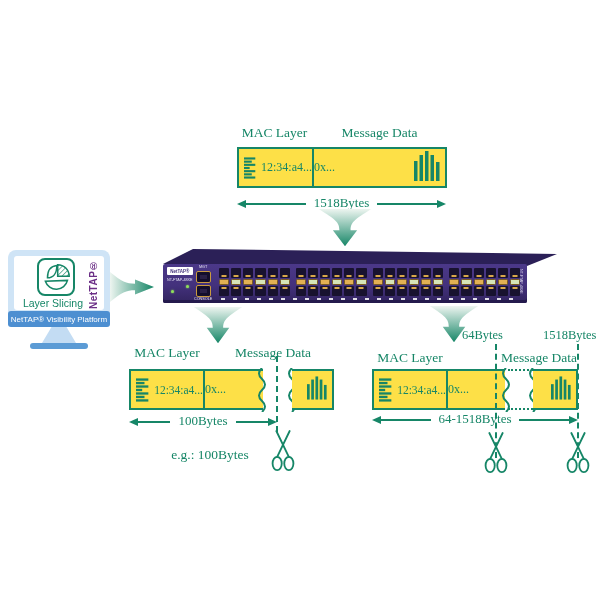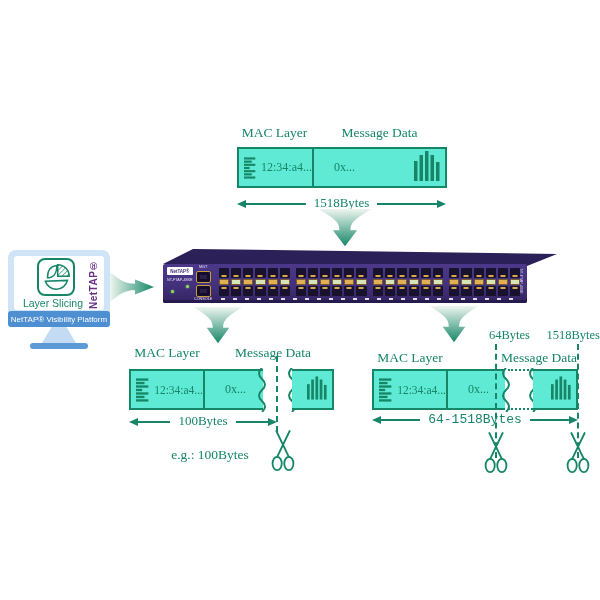--- a/index.html
+++ b/index.html
@@ -2,24 +2,24 @@
 <html><head>
 <meta charset="utf-8">
 <style>
   html,body{margin:0;padding:0;background:#ffffff;}
   #canvas{position:relative;width:600px;height:484px;background:#ffffff;overflow:hidden;
           font-family:"Liberation Serif","DejaVu Serif",serif;}
   .abs{position:absolute;}
 
   
   .pkt-label{position:absolute;font-size:13.5px;color:#168667;text-align:center;white-space:nowrap;}
-  .cut-label{position:absolute;font-size:12.5px;color:#168667;text-align:right;white-space:nowrap;}
+  .cut-label{position:absolute;font-size:12.5px;color:#168667;text-align:left;white-space:nowrap;}
 
   
-  .seg{position:absolute;background:#5eead4;box-sizing:border-box;display:flex;align-items:center;gap:20px;}
+  .seg{position:absolute;background:#fde047;box-sizing:border-box;display:flex;align-items:center;}
   .b-t{border-top:2px solid #168667;} .b-b{border-bottom:2px solid #168667;}
   .b-l{border-left:2px solid #168667;} .b-r{border-right:2px solid #168667;}
   .mac-sec{height:100%;box-sizing:border-box;border-right:2px solid #168667;
            display:flex;align-items:center;gap:5px;padding-left:5px;}
   .mac-val{font-size:12px;color:#168667;white-space:nowrap;}
   .data-val{font-size:12px;color:#168667;}
   .bars-right{position:absolute;right:5px;top:50%;transform:translateY(-50%);}
 
   
   .size-arrow{position:absolute;display:flex;align-items:center;height:12px;}
@@ -419,21 +419,21 @@
             <rect x="16.5" y="4" width="3.5" height="26"></rect>
             <rect x="22" y="11" width="3.5" height="19"></rect>
           </g>
         </svg>
     </span>
   </div>
 
   <div class="dash-line" style="left:495px;top:344px;height:114px;"></div>
   <div class="dash-line" style="left:577px;top:344px;height:114px;"></div>
 
-  <div class="size-arrow" style="left:372px;top:414px;width:206px;font-family:Liberation Mono, monospace;">
+  <div class="size-arrow" style="left:372px;top:414px;width:206px;">
     <span class="ah ah-l"></span>
     <span class="aline"></span>
     <span class="alabel">64-1518Bytes</span>
     <span class="aline"></span>
     <span class="ah ah-r"></span>
   </div>
 
   <svg class="abs" style="left:481px;top:430px;" width="30" height="46" viewBox="0 0 36 52">
     <g stroke="#168667" stroke-width="2.2" fill="none" stroke-linecap="round">
       <line x1="10" y1="2" x2="25" y2="33"></line>

